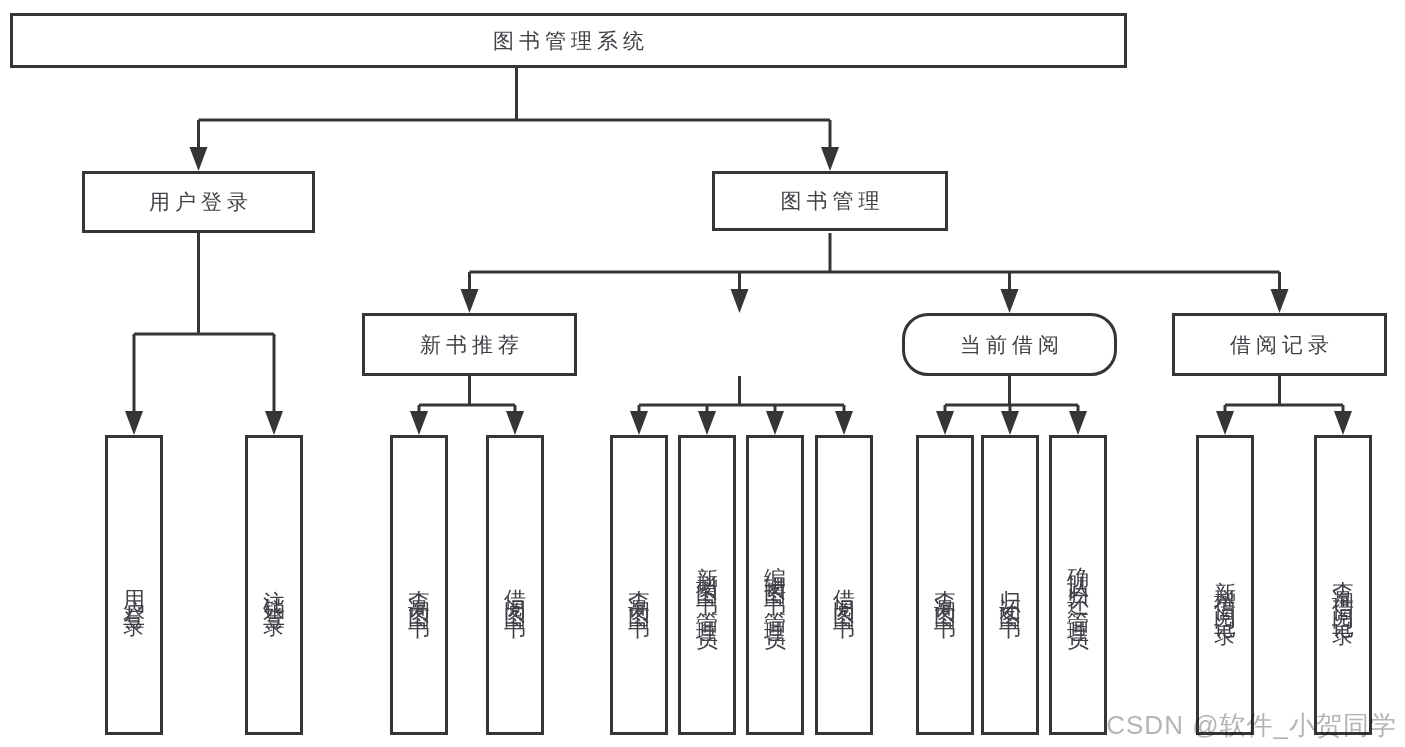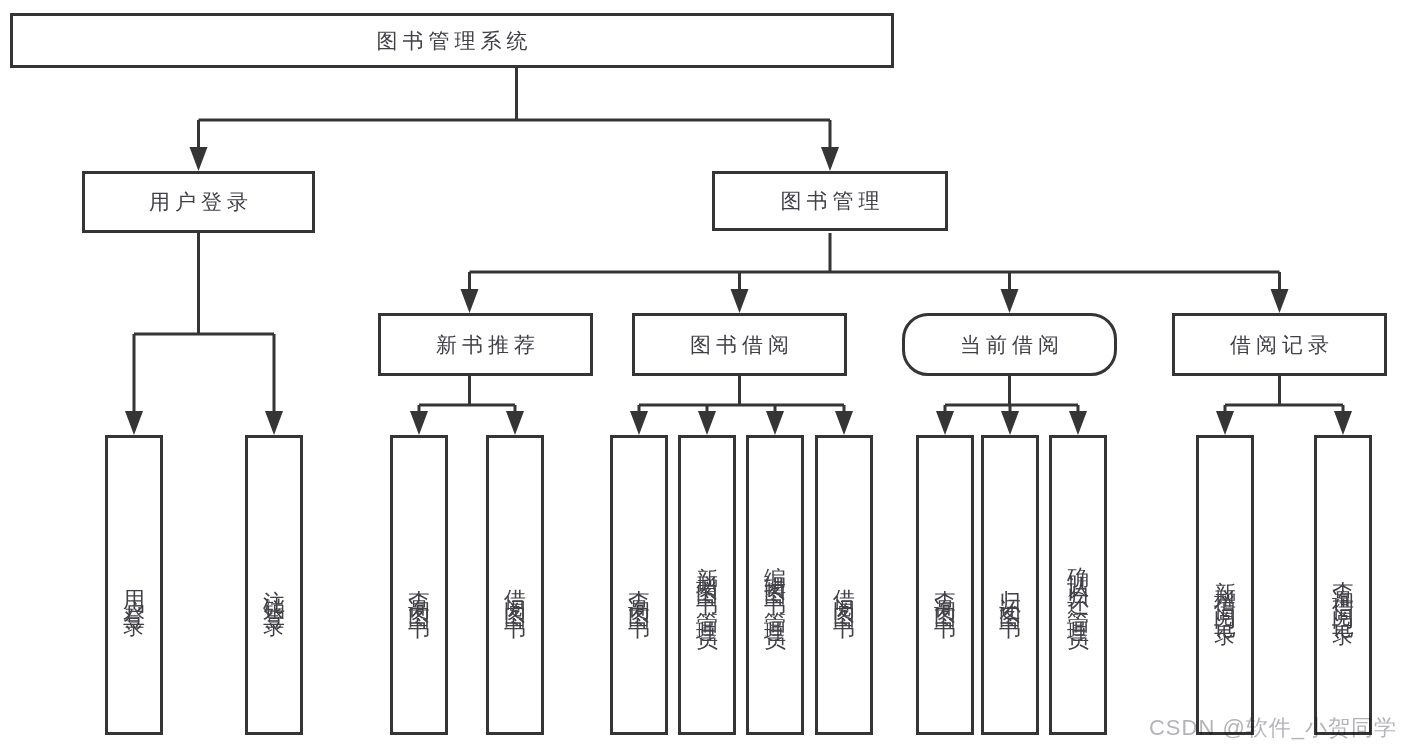--- a/index.html
+++ b/index.html
@@ -28,46 +28,46 @@
   }
   .vlabel{
     writing-mode:vertical-rl;
     text-orientation:mixed;
     font-size:22px;
     letter-spacing:9px;
     line-height:1;
     padding-top:9px; 
   }
   
-  .n-root{left:10px;top:13px;width:884px;height:55px;}
+  .n-root{left:10px;top:13px;width:1117px;height:55px;}
   .n-user-login{left:82px;top:171px;width:233px;height:62px;}
   .n-book-mgmt{left:712px;top:171px;width:236px;height:60px;}
   .lvl3{top:313px;width:215px;height:63px;}
-  .n-new-book{left:362px;margin-left:16px;}
+  .n-new-book{left:362px;}
   .n-book-borrow{left:632px;}
   .n-current-borrow{left:902px;border-radius:26px;}
   .n-borrow-record{left:1172px;}
   .leaf{top:435px;width:58px;height:300px;}
   .n-ul-login{left:105px;}
   .n-ul-logout{left:245px;}
   .n-nb-query{left:390px;}
   .n-nb-borrow{left:486px;}
   .n-bb-query{left:610px;}
   .n-bb-add{left:678px;}
   .n-bb-edit{left:746px;}
   .n-bb-borrow{left:815px;}
   .n-cb-query{left:916px;}
   .n-cb-return{left:981px;}
   .n-cb-confirm{left:1049px;}
   .n-br-add{left:1196px;}
   .n-br-query{left:1314px;}
   #watermark{
     position:absolute;
     right:8px;bottom:4px;
-    font-size:22px;
+    font-size:26px;
     color:#b4b4b8;
     letter-spacing:1px;
     z-index:5;
     mix-blend-mode:multiply;
     white-space:nowrap;
   }
 </style>
 </head>
 <body>
 
@@ -120,23 +120,20 @@
   <div class="node n-user-login">
     <span class="hlabel">用户登录</span>
   </div>
   <div class="node n-book-mgmt">
     <span class="hlabel">图书管理</span>
   </div>
 
   <div class="node lvl3 n-new-book">
     <span class="hlabel">新书推荐</span>
   </div>
-  <div class="node lvl3 n-book-borrow">
-    <span class="hlabel">图书借阅</span>
-  </div>
   <div class="node lvl3 n-current-borrow">
     <span class="hlabel">当前借阅</span>
   </div>
   <div class="node lvl3 n-borrow-record">
     <span class="hlabel">借阅记录</span>
   </div>
 
   <div class="node leaf n-ul-login">
     <span class="vlabel">用户登录</span>
   </div>

